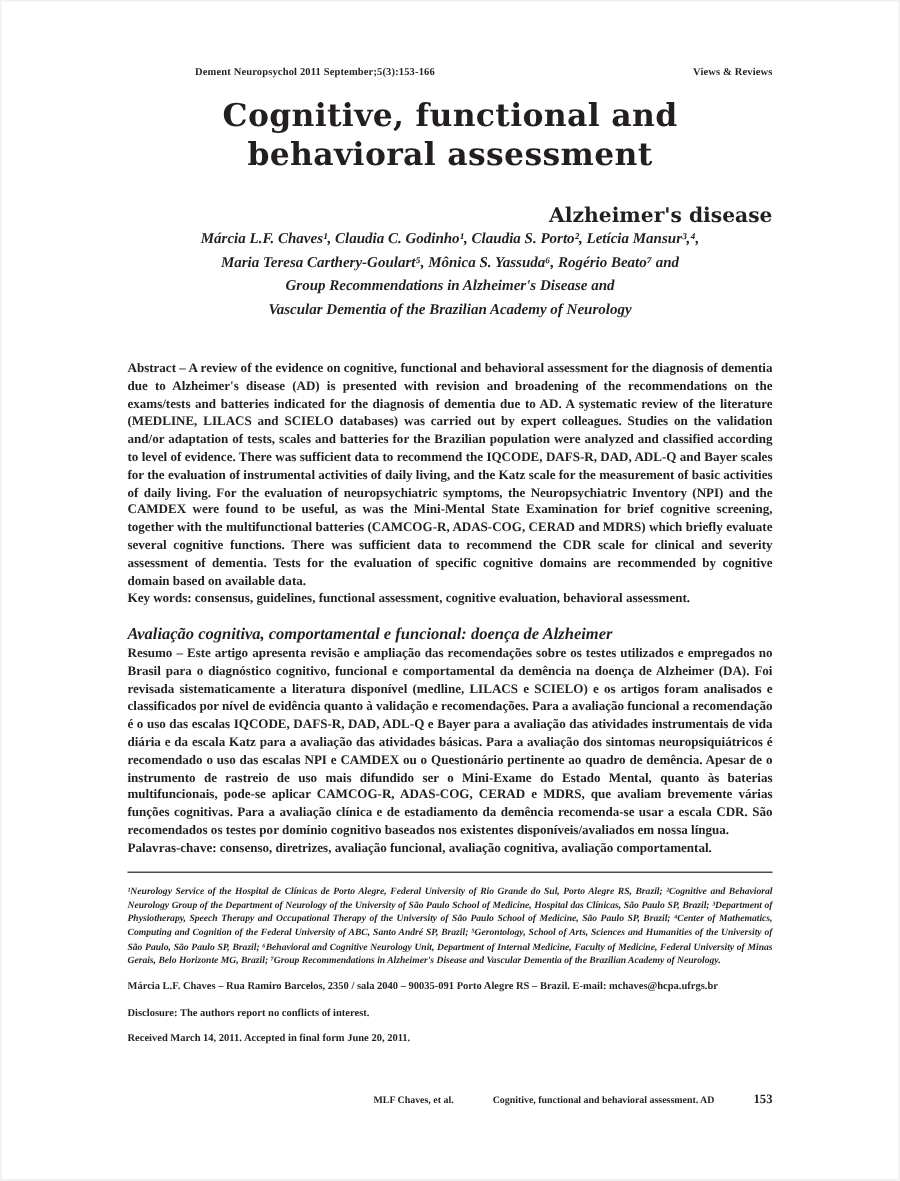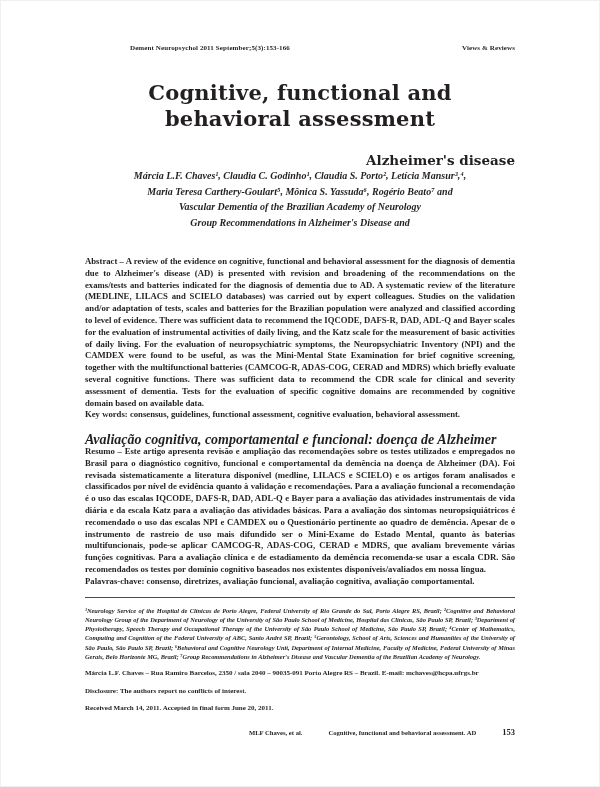--- a/index.html
+++ b/index.html
@@ -13,21 +13,21 @@
     padding:44px 85px 0 85px;
     color:#231f20;
     font-family:"Liberation Serif","DejaVu Serif",serif;
     overflow:hidden;
   }
   .hdr{
     display:flex;justify-content:space-between;align-items:baseline;
     font-size:7px;font-weight:bold;letter-spacing:.1px;margin-left:45px;
   }
   .title{
-    margin-top:28px;
+    margin-top:12px;
     text-align:center;
     font-family:"DejaVu Serif","Liberation Serif",serif;
     font-size:21px;font-weight:bold;line-height:26px;letter-spacing:.2px;
   }
   .subtitle{
     margin-top:20px;text-align:right;
     font-family:"DejaVu Serif","Liberation Serif",serif;
     font-size:13.5px;font-weight:bold;
   }
   .authors{
@@ -35,21 +35,21 @@
     font-size:10px;font-style:italic;font-weight:bold;line-height:15.5px;
   }
   .abs{
     margin-top:26px;
     font-size:8.7px;font-weight:bold;line-height:11.8px;text-align:justify;
   }
   .abs p{margin:0;}
   .kw{margin-top:0;}
   .pt-title{
     margin-top:13px;
-    font-size:14px;font-weight:bold;font-style:italic;
+    font-size:11px;font-weight:bold;font-style:italic;
   }
   .rule{
     margin-top:9px;border:0;border-top:1px solid #4a4a4a;height:0;
   }
   .affil{
     margin-top:4px;
     font-size:6.4px;font-weight:bold;font-style:italic;line-height:9.3px;text-align:justify;
   }
   .small-line{
     margin-top:8px;font-size:7px;font-weight:bold;line-height:9.5px;
@@ -70,22 +70,22 @@
     <span>Dement Neuropsychol 2011 September;5(3):153-166</span>
     <span>Views &amp; Reviews</span>
   </div>
 
   <div class="title">Cognitive, functional and behavioral assessment</div>
   <div class="subtitle">Alzheimer's disease</div>
 
   <div class="authors">
     <div>Márcia L.F. Chaves¹, Claudia C. Godinho¹, Claudia S. Porto², Letícia Mansur³,⁴,</div>
     <div>Maria Teresa Carthery-Goulart⁵, Mônica S. Yassuda⁶, Rogério Beato⁷ and</div>
+    <div>Group Recommendations in Alzheimer's Disease and</div>
     <div>Vascular Dementia of the Brazilian Academy of Neurology</div>
-    <div>Group Recommendations in Alzheimer's Disease and</div>
   </div>
 
   <div class="abs">
     <p><span>Abstract – </span><span>A review of the evidence on cognitive, functional and behavioral assessment for the diagnosis of dementia due to Alzheimer's disease (AD) is presented with revision and broadening of the recommendations on the exams/tests and batteries indicated for the diagnosis of dementia due to AD. A systematic review of the literature (MEDLINE, LILACS and SCIELO databases) was carried out by expert colleagues. Studies on the validation and/or adaptation of tests, scales and batteries for the Brazilian population were analyzed and classified according to level of evidence. There was sufficient data to recommend the IQCODE, DAFS-R, DAD, ADL-Q and Bayer scales for the evaluation of instrumental activities of daily living, and the Katz scale for the measurement of basic activities of daily living. For the evaluation of neuropsychiatric symptoms, the Neuropsychiatric Inventory (NPI) and the CAMDEX were found to be useful, as was the Mini-Mental State Examination for brief cognitive screening, together with the multifunctional batteries (CAMCOG-R, ADAS-COG, CERAD and MDRS) which briefly evaluate several cognitive functions. There was sufficient data to recommend the CDR scale for clinical and severity assessment of dementia. Tests for the evaluation of specific cognitive domains are recommended by cognitive domain based on available data.</span></p>
     <p class="kw"><span>Key words: </span><span>consensus, guidelines, functional assessment, cognitive evaluation, behavioral assessment.</span></p>
 
     <div class="pt-title">Avaliação cognitiva, comportamental e funcional: doença de Alzheimer</div>
     <p><span>Resumo – </span><span>Este artigo apresenta revisão e ampliação das recomendações sobre os testes utilizados e empregados no Brasil para o diagnóstico cognitivo, funcional e comportamental da demência na doença de Alzheimer (DA). Foi revisada sistematicamente a literatura disponível (medline, LILACS e SCIELO) e os artigos foram analisados e classificados por nível de evidência quanto à validação e recomendações. Para a avaliação funcional a recomendação é o uso das escalas IQCODE, DAFS-R, DAD, ADL-Q e Bayer para a avaliação das atividades instrumentais de vida diária e da escala Katz para a avaliação das atividades básicas. Para a avaliação dos sintomas neuropsiquiátricos é recomendado o uso das escalas NPI e CAMDEX ou o Questionário pertinente ao quadro de demência. Apesar de o instrumento de rastreio de uso mais difundido ser o Mini-Exame do Estado Mental, quanto às baterias multifuncionais, pode-se aplicar CAMCOG-R, ADAS-COG, CERAD e MDRS, que avaliam brevemente várias funções cognitivas. Para a avaliação clínica e de estadiamento da demência recomenda-se usar a escala CDR. São recomendados os testes por domínio cognitivo baseados nos existentes disponíveis/avaliados em nossa língua.</span></p>
     <p class="kw"><span>Palavras-chave: </span><span>consenso, diretrizes, avaliação funcional, avaliação cognitiva, avaliação comportamental.</span></p>
   </div>

